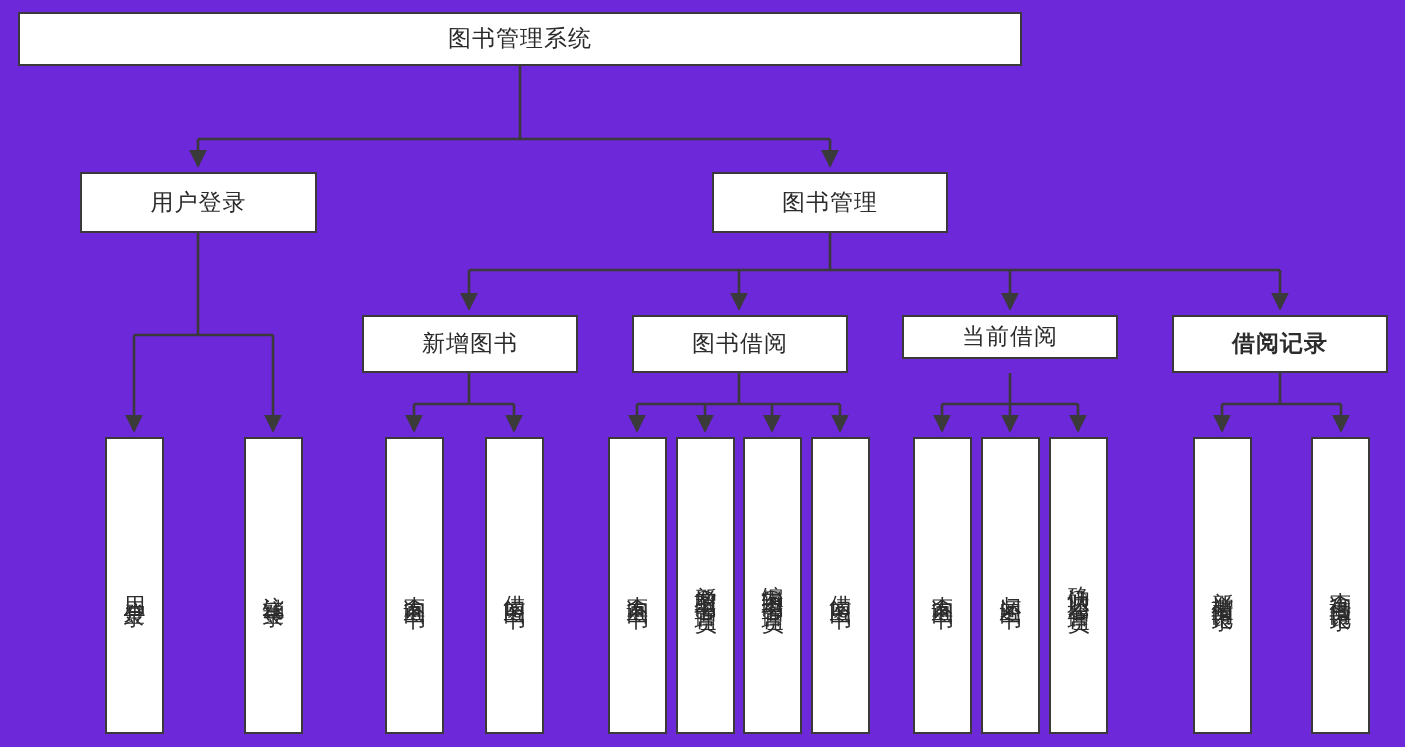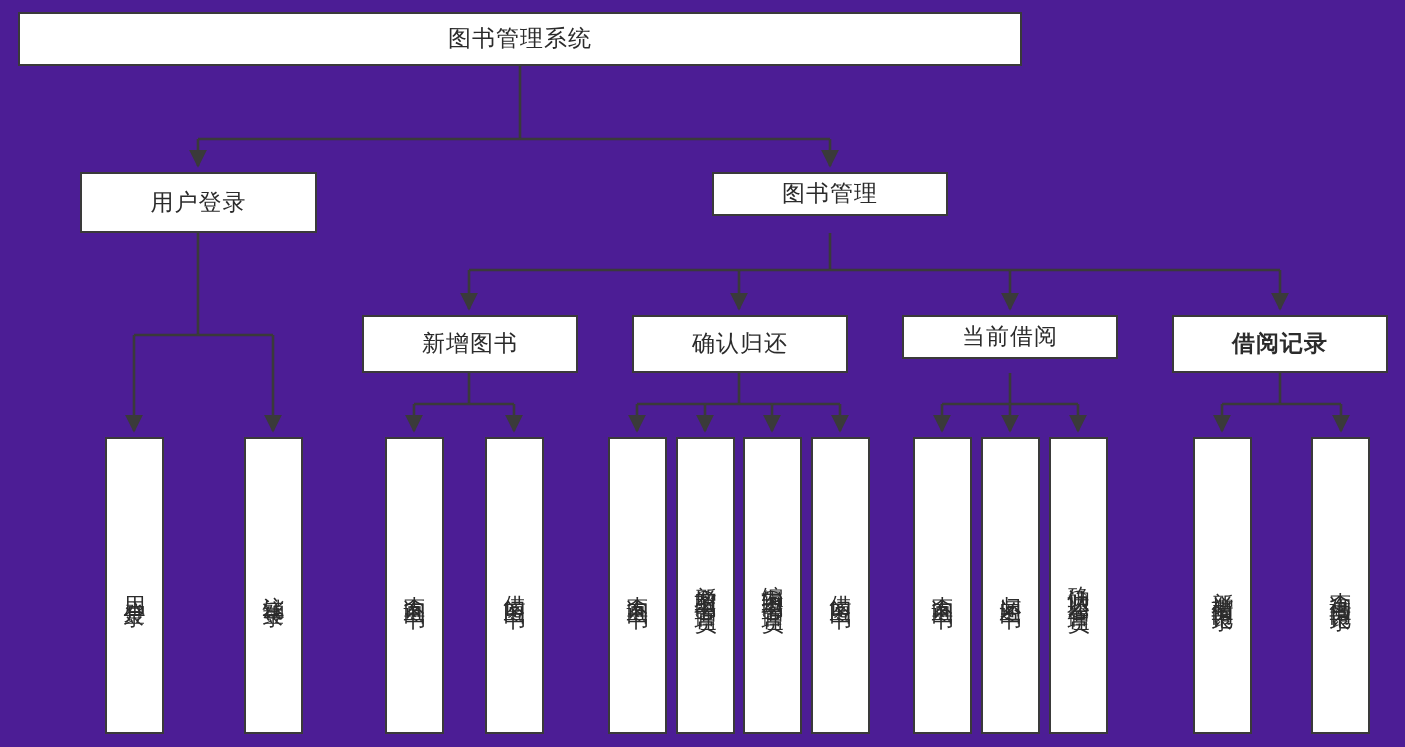--- a/index.html
+++ b/index.html
@@ -8,21 +8,21 @@
     padding: 0;
     background: #ffffff;
   }
   body {
     font-family: "DejaVu Sans", "Liberation Sans", sans-serif;
   }
   #diagram-root {
     position: relative;
     width: 1405px;
     height: 747px;
-    background: #4c1d95;
+    background: #6d28d9;
     overflow: hidden;
   }
   #diagram-svg {
     position: absolute;
     left: 0;
     top: 0;
     width: 1405px;
     height: 747px;
   }
   .node {
@@ -121,29 +121,29 @@
     </g>
   </svg>
 
   <div class="node horiz" style="left:18px; top:12px; width:1004px; height:54px;">
     <span class="node-label">图书管理系统</span>
   </div>
 
   <div class="node horiz" style="left:80px; top:172px; width:237px; height:61px;">
     <span class="node-label">用户登录</span>
   </div>
-  <div class="node horiz" style="left:712px; top:172px; width:236px; height:44px;">
+  <div class="node horiz" style="left:712px; top:172px; width:236px; height:61px;">
     <span class="node-label">图书管理</span>
   </div>
 
   <div class="node horiz" style="left:362px; top:315px; width:216px; height:58px;">
     <span class="node-label">新增图书</span>
   </div>
   <div class="node horiz" style="left:632px; top:315px; width:216px; height:58px;">
-    <span class="node-label">确认归还</span>
+    <span class="node-label">图书借阅</span>
   </div>
   <div class="node horiz" style="left:902px; top:315px; width:216px; height:44px;">
     <span class="node-label">当前借阅</span>
   </div>
   <div class="node horiz" style="left:1172px; top:315px; width:216px; height:58px;font-weight:bold;">
     <span class="node-label">借阅记录</span>
   </div>
 
   <div class="node vert" style="left:105px; top:437px; width:59px; height:297px;">
     <span class="node-label">用户登录</span>

